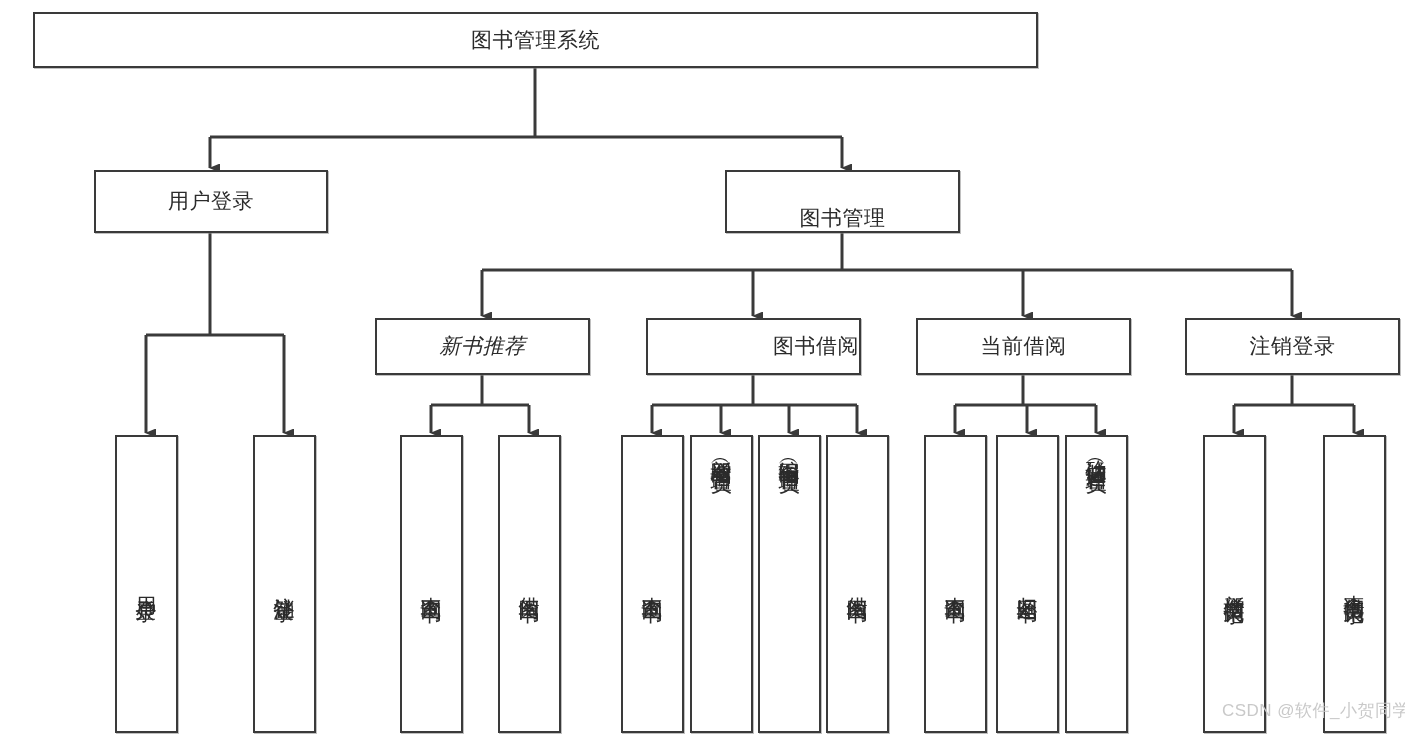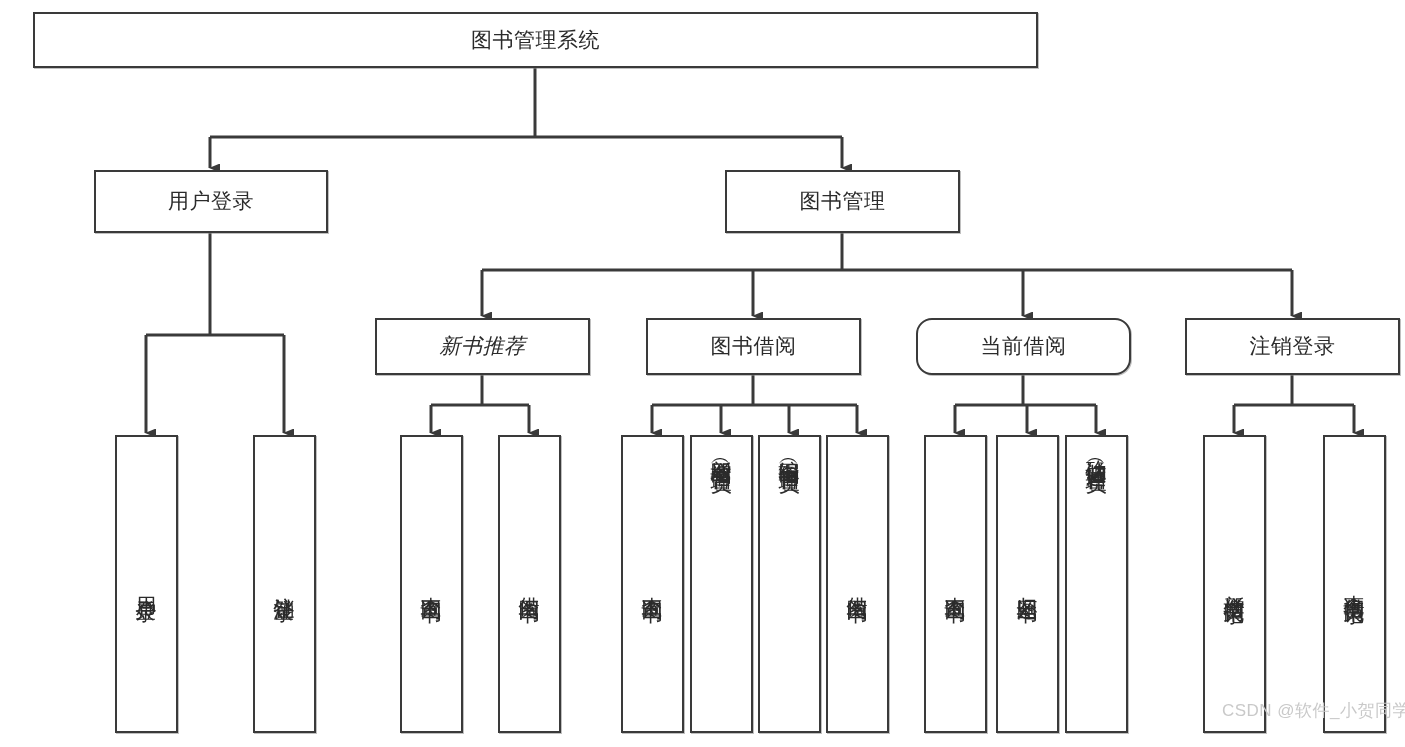--- a/index.html
+++ b/index.html
@@ -120,30 +120,30 @@
         <line x1="1341" y1="405" x2="1341" y2="433" marker-end="url(#arrowhead)"></line>
       </g>
   </svg>
   <div id="node-layer">
       <div class="node-box" style="left: 20px; top: 12px; width: 1005px; height: 56px;">
         <span class="node-label">图书管理系统</span>
       </div>
       <div class="node-box" style="left: 81px; top: 170px; width: 234px; height: 63px;">
         <span class="node-label">用户登录</span>
       </div>
-      <div class="node-box" style="left: 712px; top: 170px; width: 235px; height: 63px;">
+      <div class="node-box" style="left: 712px; top: 170px; width: 235px; height: 63px; align-items: flex-end;">
         <span class="node-label">图书管理</span>
       </div>
       <div class="node-box" style="left: 362px; top: 318px; width: 215px; height: 57px; font-style: italic;">
         <span class="node-label">新书推荐</span>
       </div>
-      <div class="node-box" style="left: 633px; top: 318px; width: 215px; height: 57px;">
+      <div class="node-box" style="left: 633px; top: 318px; width: 215px; height: 57px; justify-content: flex-end;">
         <span class="node-label">图书借阅</span>
       </div>
-      <div class="node-box" style="left: 903px; top: 318px; width: 215px; height: 57px; border-radius: 16px;">
+      <div class="node-box" style="left: 903px; top: 318px; width: 215px; height: 57px;">
         <span class="node-label">当前借阅</span>
       </div>
       <div class="node-box" style="left: 1172px; top: 318px; width: 215px; height: 57px;">
         <span class="node-label">注销登录</span>
       </div>
       <div class="node-box vertical centered" style="left: 102px; top: 435px; width: 63px; height: 298px;">
         <span class="node-label">用户登录</span>
       </div>
       <div class="node-box vertical centered" style="left: 240px; top: 435px; width: 63px; height: 298px;">
         <span class="node-label">注销登录</span>

